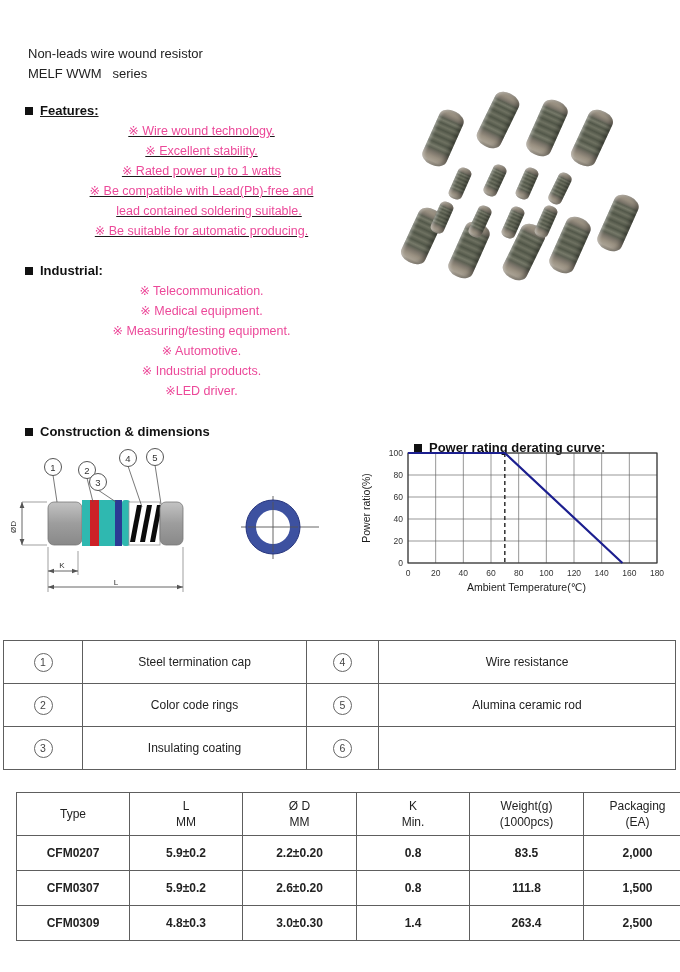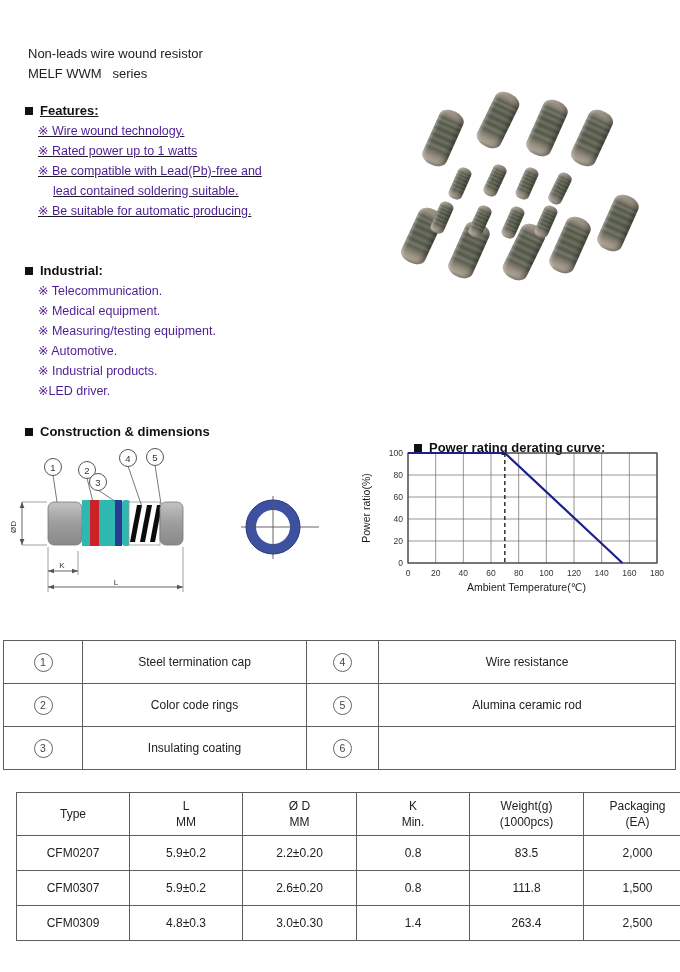--- a/index.html
+++ b/index.html
@@ -2,21 +2,21 @@
 <html><head>
 <meta charset="utf-8">
 <style>
   html,body{margin:0;padding:0;background:#fff;}
   body{width:680px;height:972px;position:relative;font-family:"Liberation Sans","DejaVu Sans",sans-serif;color:#1a1a1a;overflow:hidden;}
   .abs{position:absolute;}
   .title-line{font-size:13px;line-height:20px;color:#222;}
   .sec-head{font-size:13px;font-weight:bold;color:#111;display:flex;align-items:center;}
   .sq{display:inline-block;width:8px;height:8px;background:#111;margin-right:7px;flex:0 0 auto;}
   .li-wrap{margin-top:3px;margin-left:13px;}
-  .li-line{font-size:12.5px;line-height:20px;color:#4c1d95;white-space:pre-wrap;}
+  .li-line{font-size:12.5px;line-height:20px;color:#ec4899;white-space:pre-wrap;text-align:center;}
   .li-line.cont{padding-left:15px;}
 
   
   .photo{background:#fff;}
   .res{position:absolute;border-radius:45%/15%;
     background:linear-gradient(180deg,
       #aba395 0%,#988f80 8%,#7c766b 14%,
       #5d6053 18%,#767969 22%,#525749 27%,#6e7161 32%,#505547 38%,#6e7161 44%,#505547 50%,
       #6e7161 56%,#525749 62%,#767969 68%,#5d6053 73%,
       #7c766b 79%,#988f80 86%,#aba395 94%,#8f8779 100%);
@@ -27,21 +27,21 @@
   
   table{border-collapse:collapse;table-layout:fixed;}
   .dtable td,.dtable th{border:1px solid #5e5e5e;text-align:center;vertical-align:middle;
     font-size:12px;font-weight:normal;color:#222;padding:0;}
   .parts{width:672px;}
   .parts td{height:42px;}
   .circ{display:inline-flex;width:17px;height:17px;border:1px solid #666;border-radius:50%;
     align-items:center;justify-content:center;font-size:10.5px;color:#444;line-height:1;}
   .spec{width:675px;}
   .spec thead th{height:42px;}
-  .spec tbody td{height:34px;}
+  .spec tbody td{height:34px;font-weight:bold;}
   .h2l{display:block;line-height:16px;}
 
   
   svg text{font-family:"Liberation Sans","DejaVu Sans",sans-serif;}
   .tick{font-size:8.5px;fill:#333;}
   .axlabel{font-size:10.5px;fill:#1a1a1a;}
   .dimtext{font-size:8px;fill:#333;}
   .callout-num{font-size:9.5px;fill:#333;}
 </style>
 </head>
@@ -52,20 +52,21 @@
   <div class="title-line">MELF WWM&nbsp;&nbsp;&nbsp;series</div>
 </div>
 
 <div class="abs" style="left:25px;top:103px;width:340px;text-decoration:underline;">
   <div class="sec-head">
     <span class="sq"></span>
     <span>Features:</span>
   </div>
   <div class="li-wrap">
       <div class="li-line">※ Wire wound technology.</div>
+      <div class="li-line">※ Excellent stability.</div>
       <div class="li-line">※ Rated power up to 1 watts</div>
       <div class="li-line">※ Be compatible with Lead(Pb)-free and</div>
       <div class="li-line cont">lead contained soldering suitable.</div>
       <div class="li-line">※ Be suitable for automatic producing.</div>
     </div>
 </div>
 
 <div class="abs" style="left:25px;top:263px;width:340px;">
   <div class="sec-head">
     <span class="sq"></span>

